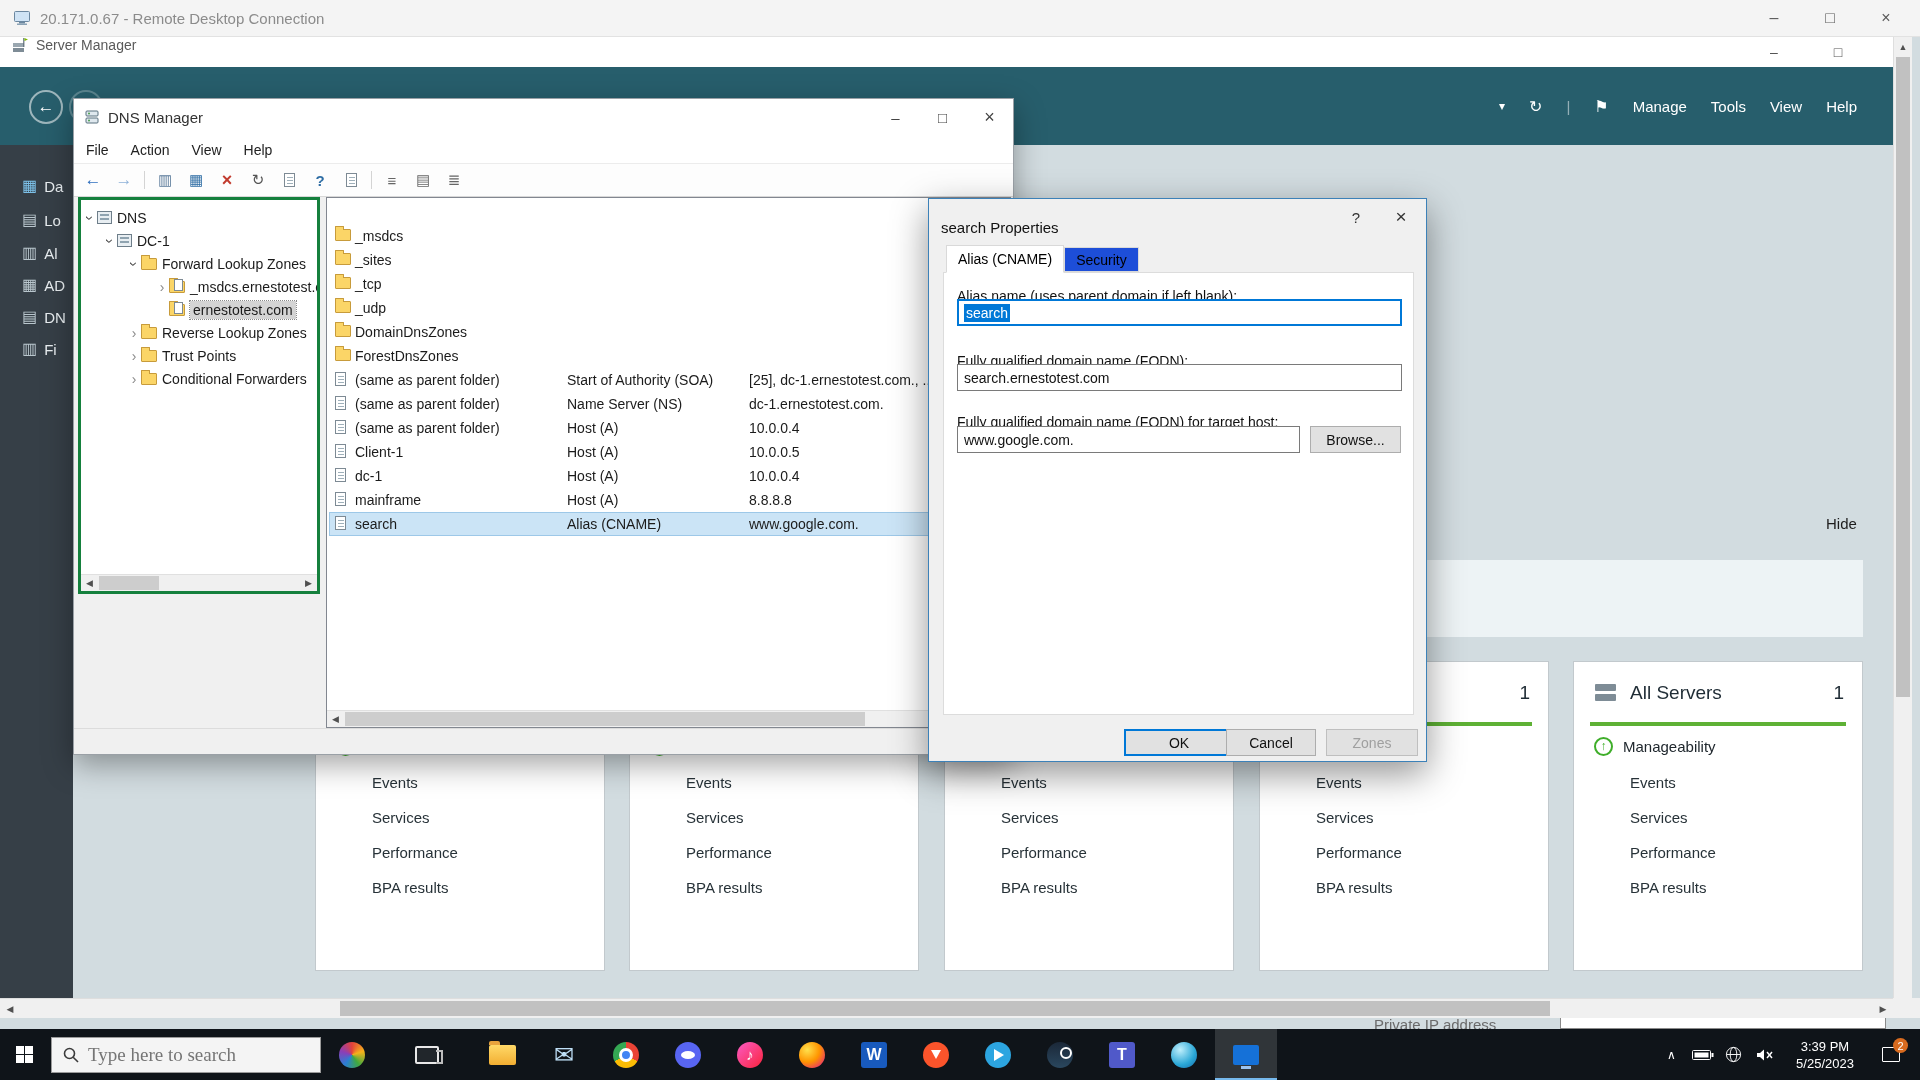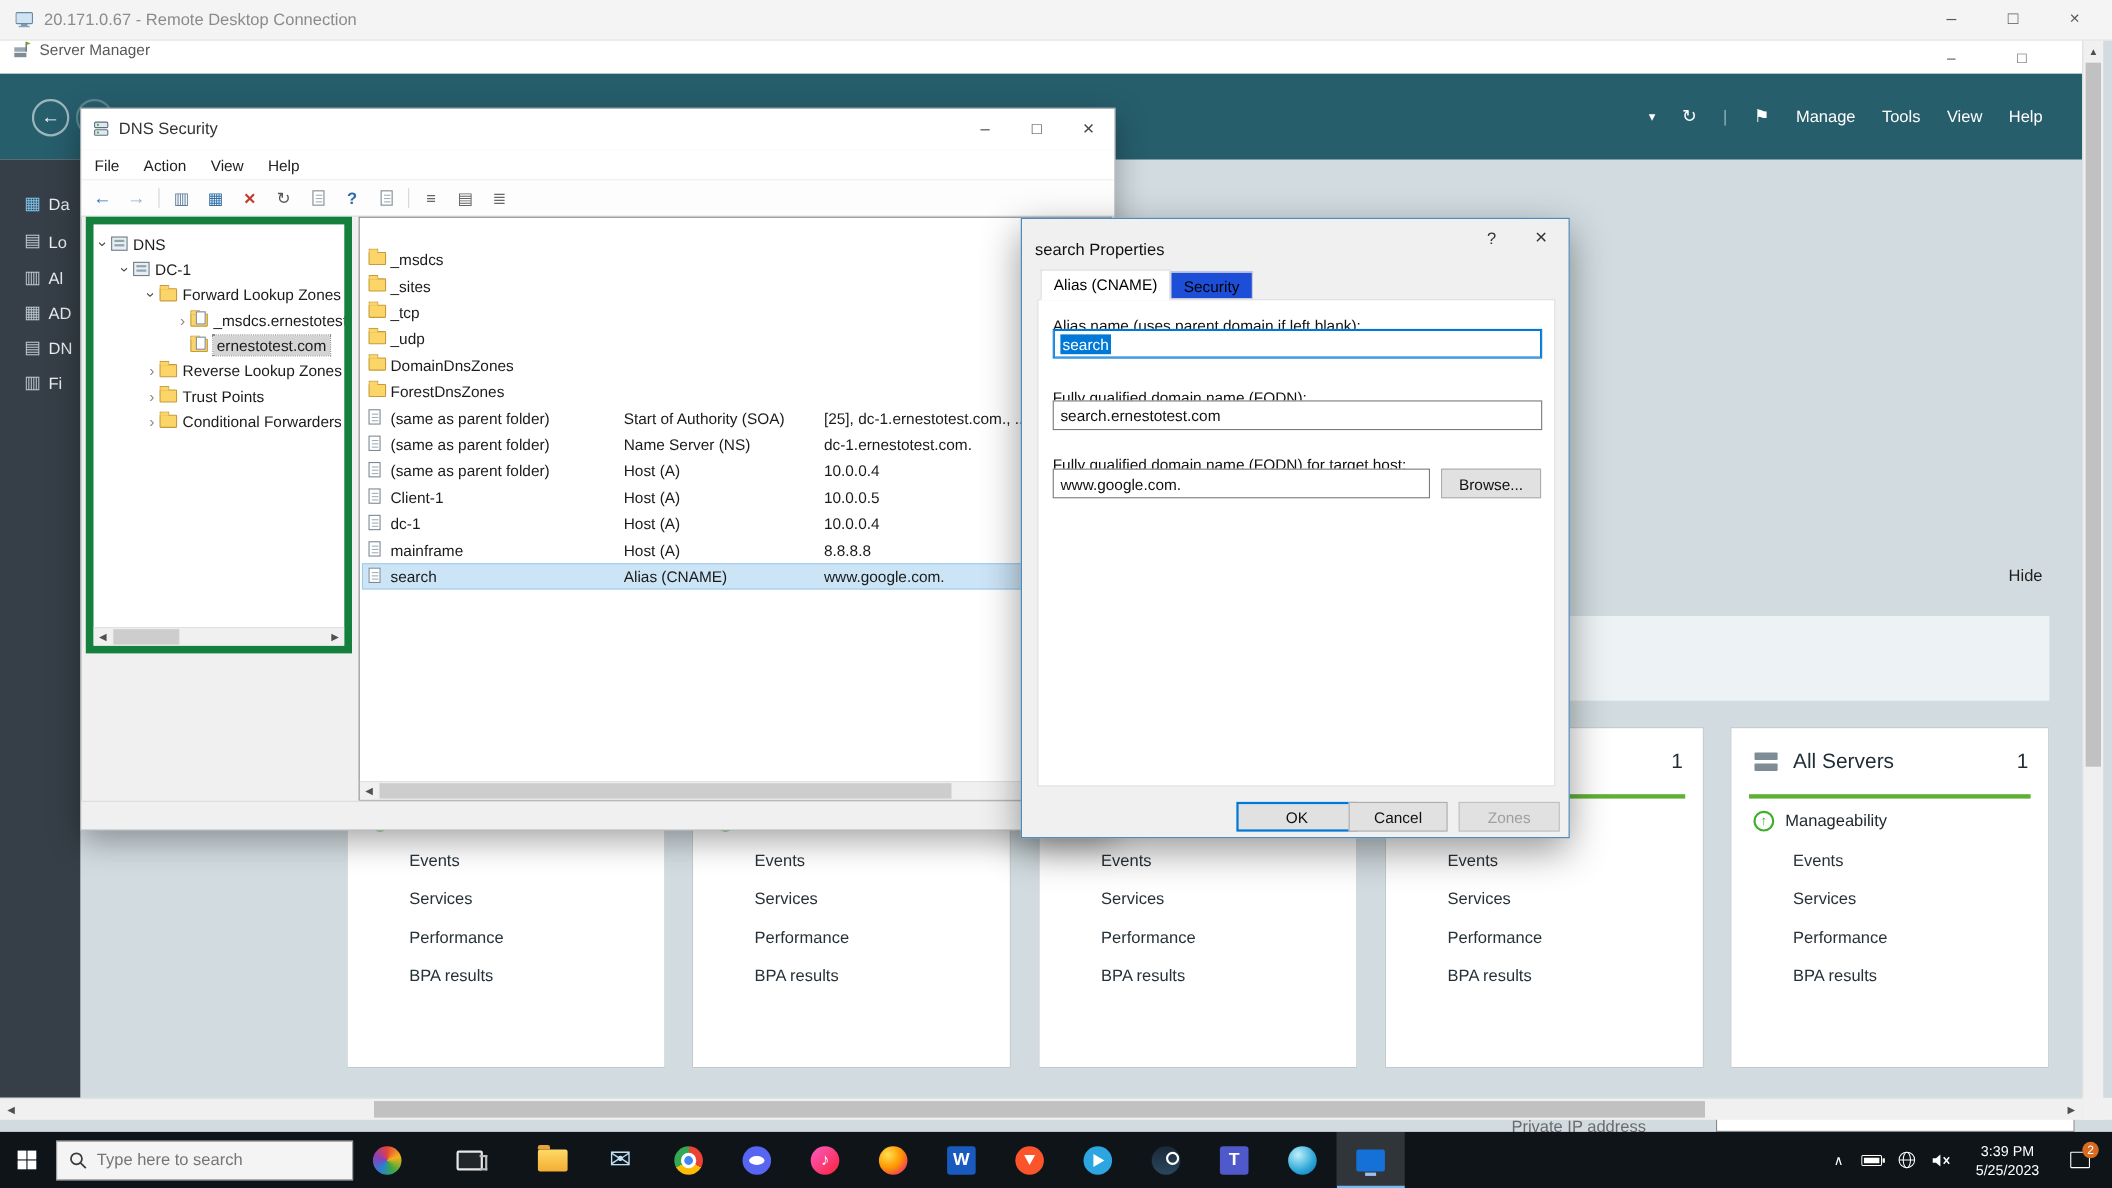--- a/index.html
+++ b/index.html
@@ -53,21 +53,21 @@
   .dns-window{position:absolute;left:73px;top:98px;width:941px;height:657px;background:#f0f0f0;border:1px solid #9aa0a6;box-shadow:0 10px 28px rgba(0,0,0,.35);z-index:30}
   .dns-titlebar{position:absolute;left:0;top:0;right:0;height:37px;background:#fff;display:flex;align-items:center}
   .dns-title{font-size:15px;color:#333;margin-left:8px}
   .dns-controls{position:absolute;right:0;top:0;display:flex}
   .dns-wbtn{width:47px;height:36px;display:flex;align-items:center;justify-content:center;color:#444;font-size:15px}
   .dns-menubar{position:absolute;left:0;top:37px;right:0;height:28px;background:#fff;border-bottom:1px solid #ececec;display:flex;align-items:center;gap:22px;padding-left:12px;font-size:14px;color:#222}
   .dns-toolbar{position:absolute;left:0;top:65px;right:0;height:33px;background:#fdfdfd;border-bottom:1px solid #d8d8d8;display:flex;align-items:center;gap:9px;padding-left:8px}
   .tb-ic{width:22px;height:22px;display:flex;align-items:center;justify-content:center;font-size:15px}
   .tb-sep{width:1px;height:18px;background:#d4d4d4}
 
-  .tree-pane{position:absolute;left:4px;top:98px;width:242px;height:397px;background:#fff;border:7px solid #15803d;overflow:hidden}
+  .tree-pane{position:absolute;left:4px;top:98px;width:242px;height:397px;background:#fff;border:3px solid #15803d;overflow:hidden}
   .list-pane{position:absolute;left:252px;top:98px;width:685px;height:531px;background:#fff;border:1px solid #828790;overflow:hidden}
   .dns-status{position:absolute;left:0;right:0;bottom:0;height:26px;background:#f0f0f0;border-top:1px solid #dcdcdc}
 
   .tree-item{position:absolute;left:0;right:0;height:23px;display:flex;align-items:center;font-size:14px;color:#1b1b1b;white-space:nowrap;overflow:hidden}
   .tw-arrow{width:14px;flex:none;display:flex;align-items:center;justify-content:center;color:#8a8a8a;font-size:14px}
   .tw-arrow.exp{transform:rotate(90deg);color:#3f3f3f}
   .tree-label{margin-left:5px}
   .tree-label.selected{background:#d4d4d4;padding:1px 3px;outline:1px dotted #8a8a8a}
 
   .ic-folder{width:16px;height:12px;background:#fbd567;border:1px solid #c79b3b;border-radius:1px;position:relative;flex:none}
@@ -118,21 +118,21 @@
   .hsc-arrow{position:absolute;top:0;width:20px;height:19px;display:flex;align-items:center;justify-content:center;font-size:9px;color:#505050}
   .hsc-thumb{position:absolute;left:340px;top:2px;width:1210px;height:15px;background:#c1c1c1}
   .scroll-corner{position:absolute;left:1893px;top:998px;width:27px;height:20px;background:#f0f0f0;z-index:45}
 
   
   .taskbar{position:absolute;left:0;top:1029px;width:1920px;height:51px;background:#0f1419;z-index:60;display:flex;align-items:center}
   .start-btn{width:48px;height:51px;display:flex;align-items:center;justify-content:center;flex:none}
   .win-logo{display:grid;grid-template-columns:8px 8px;grid-template-rows:8px 8px;gap:1px}
   .win-logo span{background:#fff}
   .tb-search{width:270px;height:36px;background:#f4f4f4;border:1px solid #9a9a9a;display:flex;align-items:center;margin-left:3px;flex:none}
-  .tb-search input{border:none;outline:none;background:transparent;font-size:15px;color:#4a4a4a;margin-left:8px;width:210px;font-family:Liberation Sans, sans-serif}
+  .tb-search input{border:none;outline:none;background:transparent;font-size:19px;color:#4a4a4a;margin-left:8px;width:210px;font-family:Liberation Serif, serif}
   .tb-slot{width:62px;height:51px;display:flex;align-items:center;justify-content:center;flex:none}
   .tb-slot.wide{width:88px}
   .tb-slot.active{background:rgba(255,255,255,.14);box-shadow:inset 0 -2px 0 #76b9ed}
   .icon-sphere{width:26px;height:26px;border-radius:50%;background:conic-gradient(#e4413b,#f6b21b,#40a93e,#2a7fd4,#8a3fb8,#e4413b)}
   .icon-taskview{width:24px;height:18px;border:2px solid #e8e8e8;border-radius:2px;position:relative;background:rgba(255,255,255,.08)}
   .icon-taskview::before{content:"";position:absolute;right:-6px;top:2px;width:5px;height:10px;border:2px solid #bdbdbd;border-left:none}
   .icon-folderbig{width:27px;height:20px;background:linear-gradient(#ffd968,#f2ae32);border-radius:2px;position:relative}
   .icon-folderbig::before{content:"";position:absolute;left:0;top:-4px;width:11px;height:4px;background:#e8a33d;border-radius:2px 2px 0 0}
   .icon-mail{font-size:24px;color:#bfe0f7;line-height:1}
   .icon-chrome{width:26px;height:26px;border-radius:50%;background:conic-gradient(#ea4335 0 120deg,#fbbc05 120deg 240deg,#34a853 240deg 360deg);position:relative}
@@ -323,21 +323,21 @@
   <div class="dns-window">
     <div class="dns-titlebar">
       <span style="margin-left:10px;display:inline-flex">
         <svg width="16" height="16" viewBox="0 0 16 16">
             <rect x="2" y="1" width="12" height="5" rx="1" fill="#dfe8ee" stroke="#58707f"></rect>
             <rect x="2" y="8" width="12" height="5" rx="1" fill="#dfe8ee" stroke="#58707f"></rect>
             <circle cx="5" cy="3.5" r="1" fill="#4b9e4b"></circle>
             <circle cx="5" cy="10.5" r="1" fill="#4b9e4b"></circle>
           </svg>
       </span>
-      <span class="dns-title">DNS Security</span>
+      <span class="dns-title">DNS Manager</span>
       <div class="dns-controls">
         <span class="dns-wbtn">–</span>
         <span class="dns-wbtn">□</span>
         <span class="dns-wbtn" style="font-size:18px">×</span>
       </div>
     </div>
     <div class="dns-menubar">
       <span>File</span>
       <span>Action</span>
       <span>View</span>

